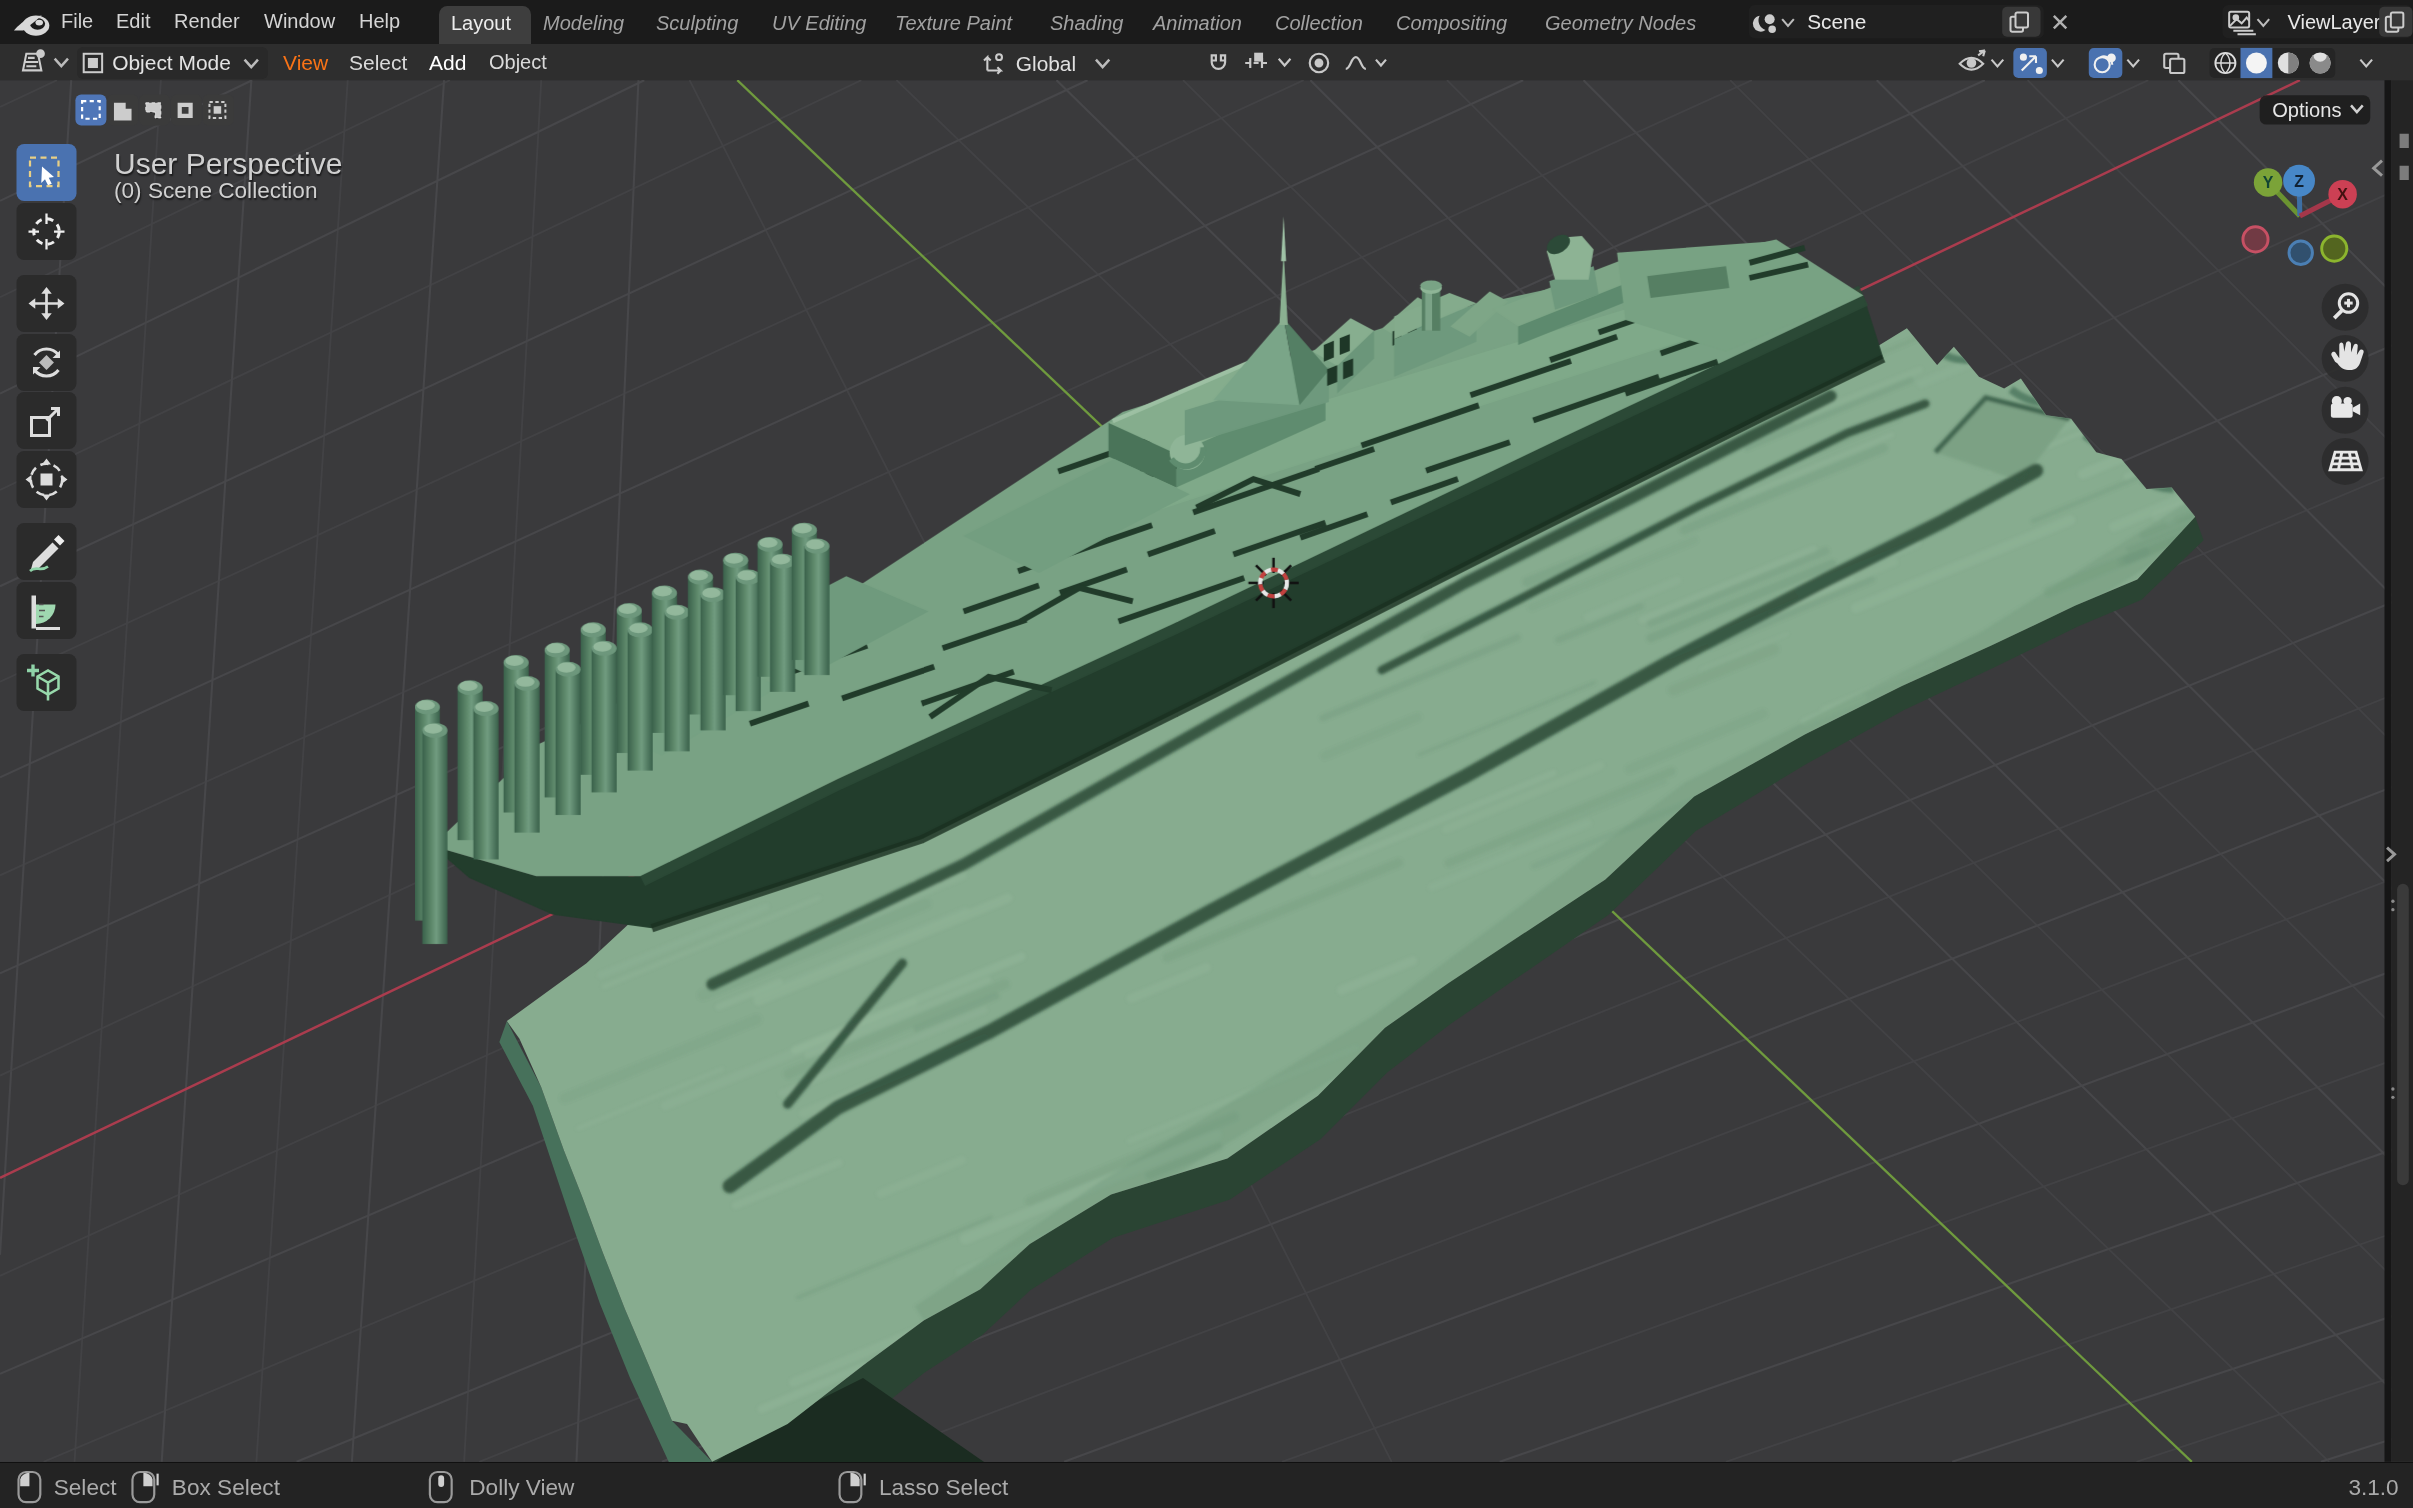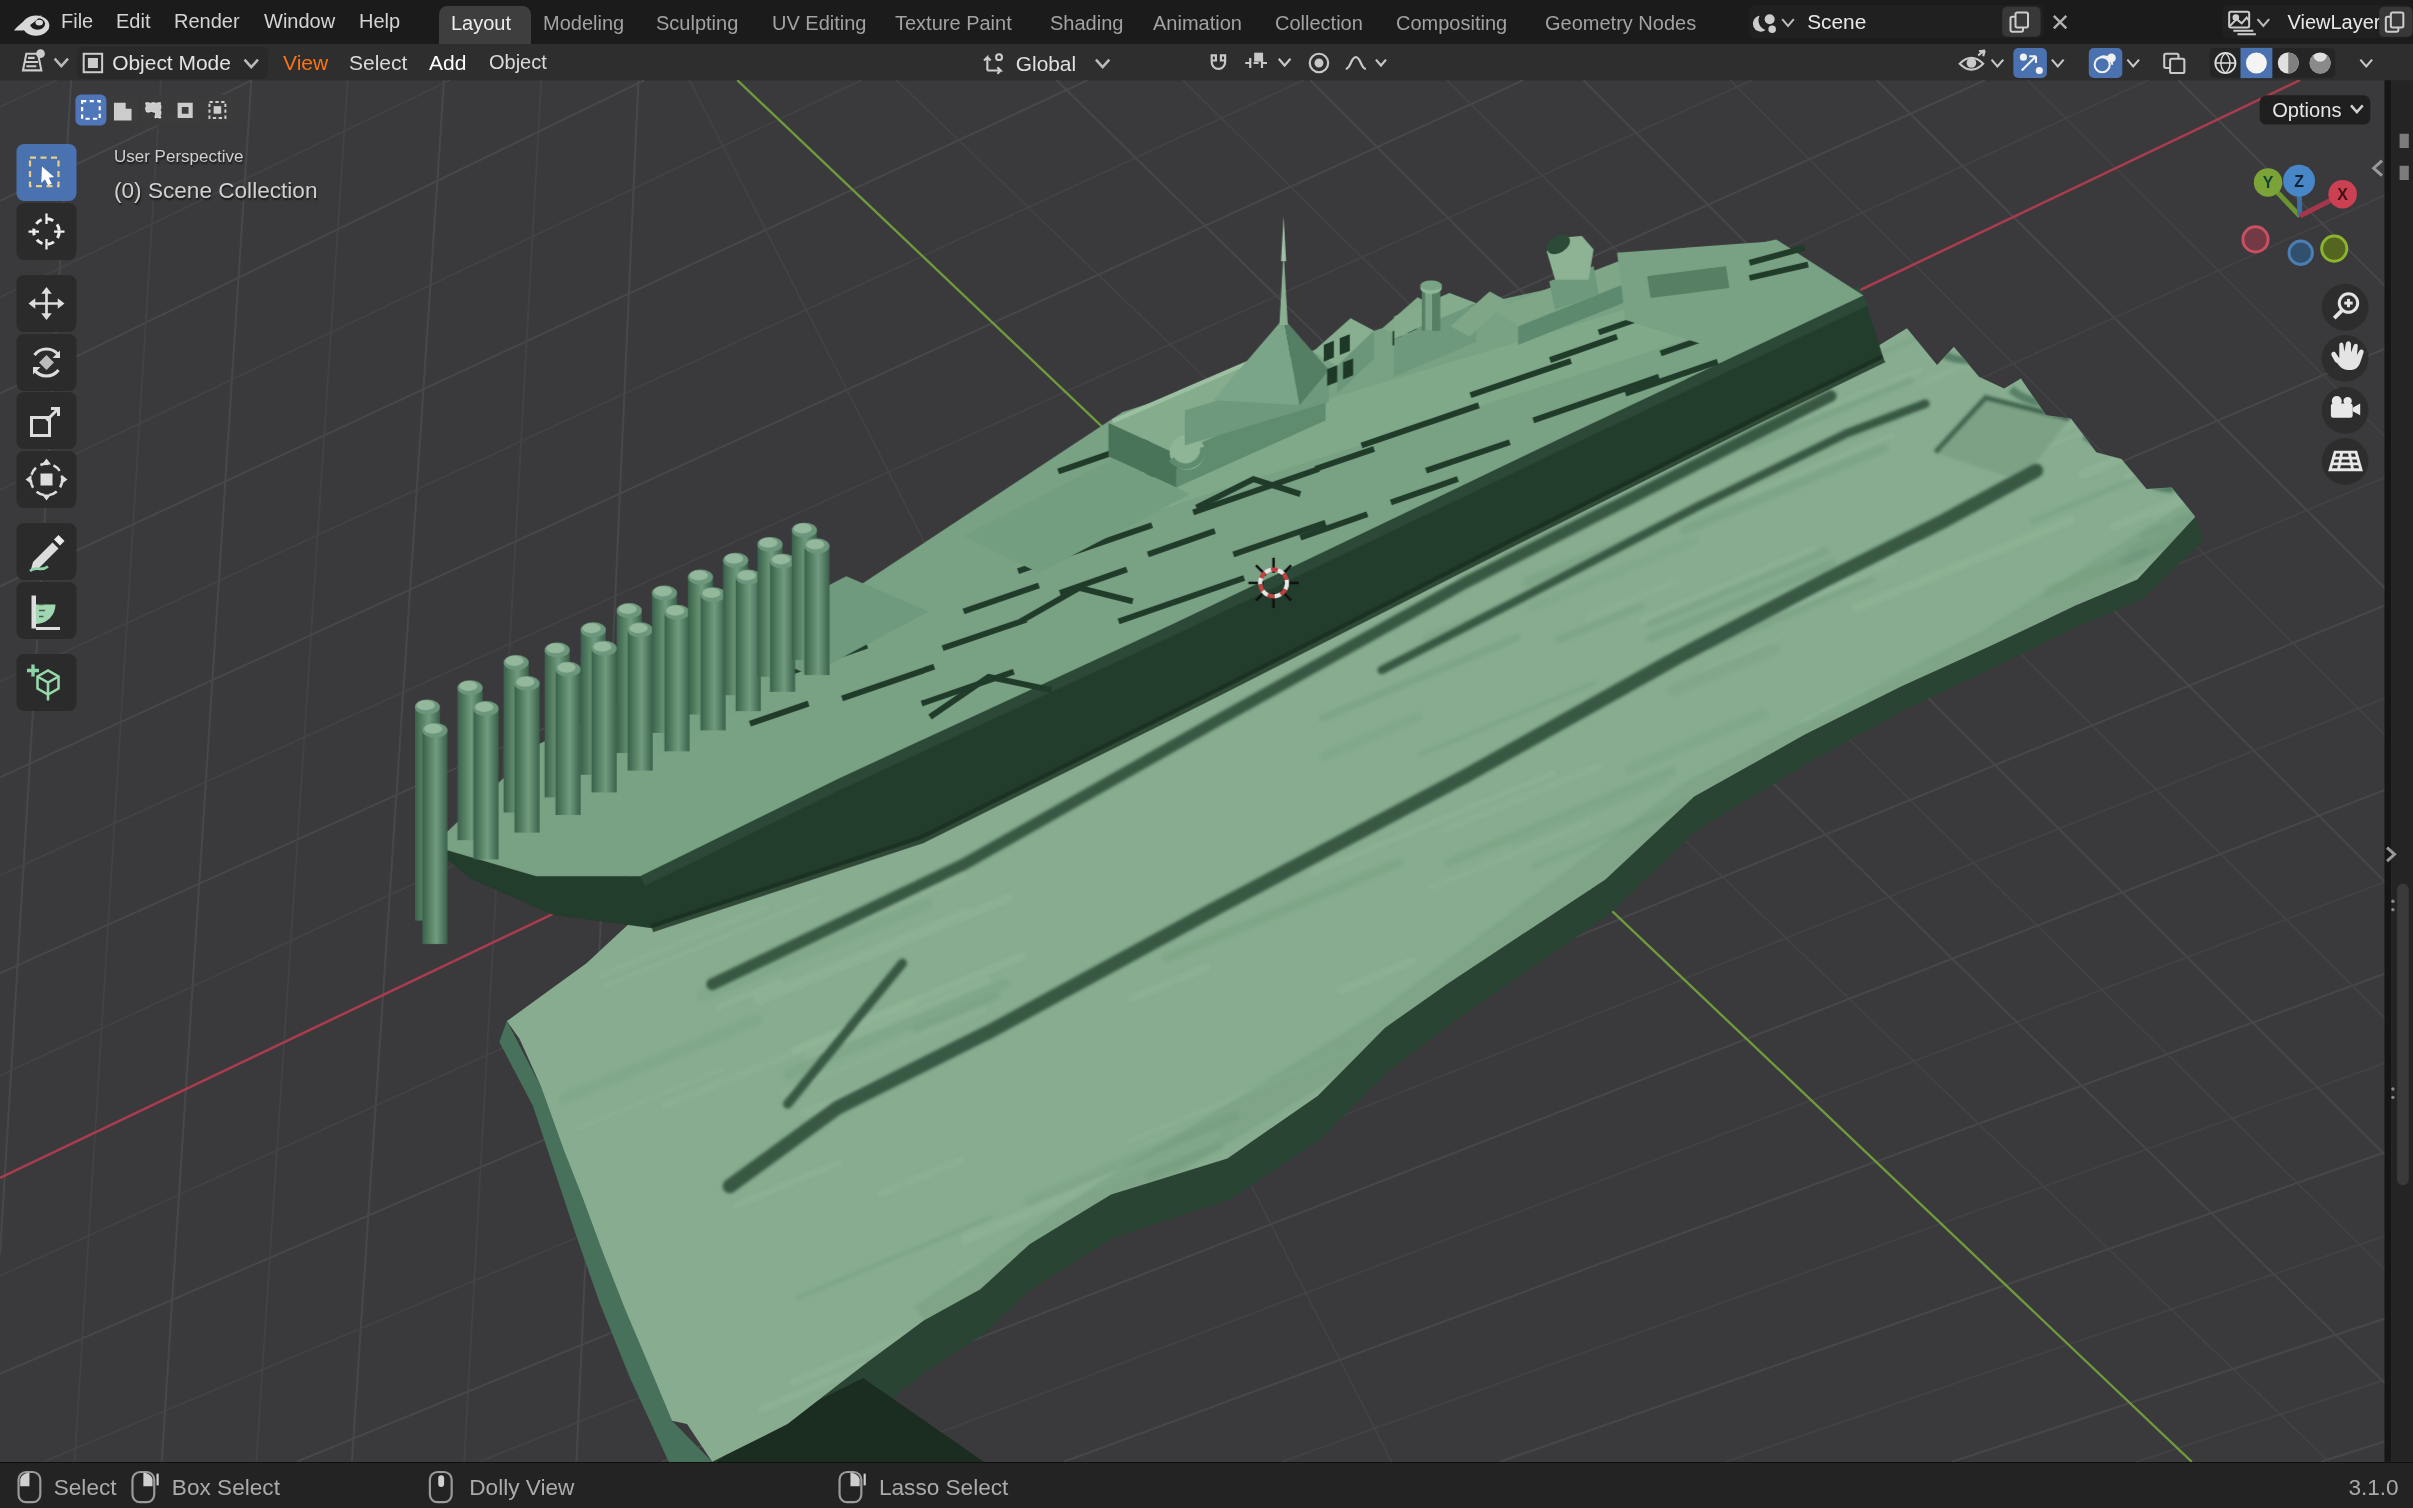--- a/index.html
+++ b/index.html
@@ -1,19 +1,19 @@
 <!DOCTYPE html>
 <html style="font-size:13.4px"><head><meta charset="utf-8"><style>html,body{margin:0;padding:0;width:2413px;height:1508px;overflow:hidden;background:#3a3a3c;font-family:"Liberation Sans",sans-serif;-webkit-font-smoothing:antialiased;}
 *{box-sizing:border-box;}
 .abs{position:absolute;}
 #topbar{position:absolute;left:0;top:0;width:2413px;height:44px;background:#1b1b1b;}
 #hdr2{position:absolute;left:0;top:44px;width:2413px;height:37px;background:#2e2e2e;border-bottom:0.8px solid #232323;}
 #vp{position:absolute;left:0;top:80px;}
 .mtext{font-size:20px;color:#d4d4d4;}
-.tabtext{font-size:20px;color:#a2a2a2;}
+.tabtext{font-size:20px;color:#a2a2a2;font-style:italic;}
 </style></head><body>
 <div id="topbar"></div>
 <div id="hdr2"></div>
 <svg id="vp" width="2413" height="1382" viewBox="0 0 2880 1649">
 <defs>
 <clipPath id="terrclip">
         <polygon points="605,1123 700,1054 770,989 1000,894 1300,764 1600,634 1900,504 2100,404 2276,296 2312,340 2332,318 2362,354 2392,368 2412,356 2442,400 2472,404 2502,444 2532,452 2562,488 2592,486 2620,521 2551,596 2477,627 2376,675 2270,723 2154,781 2022,855 1916,954 1728,1078 1653,1131 1573,1212 1465,1287 1326,1330 1229,1389 1170,1443 1103,1480 1030,1534 940,1604 850,1649 820,1604 802,1600 774,1533 746,1467 719,1398 695,1333 673,1277 646,1202 620,1144"></polygon>
       </clipPath>
 <filter id="soft" x="-20%" y="-20%" width="140%" height="140%">
         <feGaussianBlur stdDeviation="1.6"></feGaussianBlur>
@@ -554,21 +554,21 @@
     <path d="M26 56 a26 26 0 0 0 26 -26 l-26 0 z" fill="#9fd8b0"></path>
     <path d="M26 62 h32" stroke="#ddd" stroke-width="4"></path>
     <path d="M30 30 h6 M30 38 h8 M30 46 h6" stroke="#555" stroke-width="2"></path>
   </svg>
 <svg class="abs" style="left:13.4px;top:654px" width="67" height="57" viewBox="0 0 80 76">
     <rect width="80" height="76" rx="10" fill="#2b2b2b"></rect>
     <path d="M28 30 l14 -8 l14 8 v16 l-14 8 l-14 -8 z" fill="none" stroke="#97d9ab" stroke-width="3.4"></path>
     <path d="M28 30 l14 8 l14 -8 M42 38 v24" stroke="#97d9ab" stroke-width="3.4" fill="none"></path>
     <path d="M22 14 v16 M14 22 h16" stroke="#8fd3a8" stroke-width="4.5"></path>
   </svg>
-<div class="abs" style="left:114px;top:147px;font-size:17px;color:#d0d0d0;text-shadow:0.8px 1.7px 1.7px rgba(0,0,0,.6)">User Perspective</div>
+<div class="abs" style="left:114px;top:147px;font-size:30px;color:#d0d0d0;text-shadow:0.8px 1.7px 1.7px rgba(0,0,0,.6)">User Perspective</div>
 <div class="abs" style="left:114px;top:178px;font-size:22.6px;color:#d0d0d0;text-shadow:0.8px 1.7px 1.7px rgba(0,0,0,.6)">(0) Scene Collection</div>
 <svg class="abs" style="left:0;top:0" width="2413" height="1508" viewBox="0 0 2880 1800" pointer-events="none">
     <g transform="translate(22,1757)">
       <rect x="0" y="0" width="26" height="36" rx="9" fill="none" stroke="#9a9a9a" stroke-width="2.6"></rect>
       <path d="M2 9 a11 9 0 0 1 11 -8 v16 h-11 z" fill="#cfcfcf"></path>
     </g>
     <text x="64" y="1784" font-size="27" fill="#ababab">Select</text>
     <g transform="translate(158,1757)">
       <rect x="0" y="0" width="26" height="36" rx="9" fill="none" stroke="#9a9a9a" stroke-width="2.6"></rect>
       <path d="M24 9 a11 9 0 0 0 -11 -8 v16 h11 z" fill="#cfcfcf"></path>

